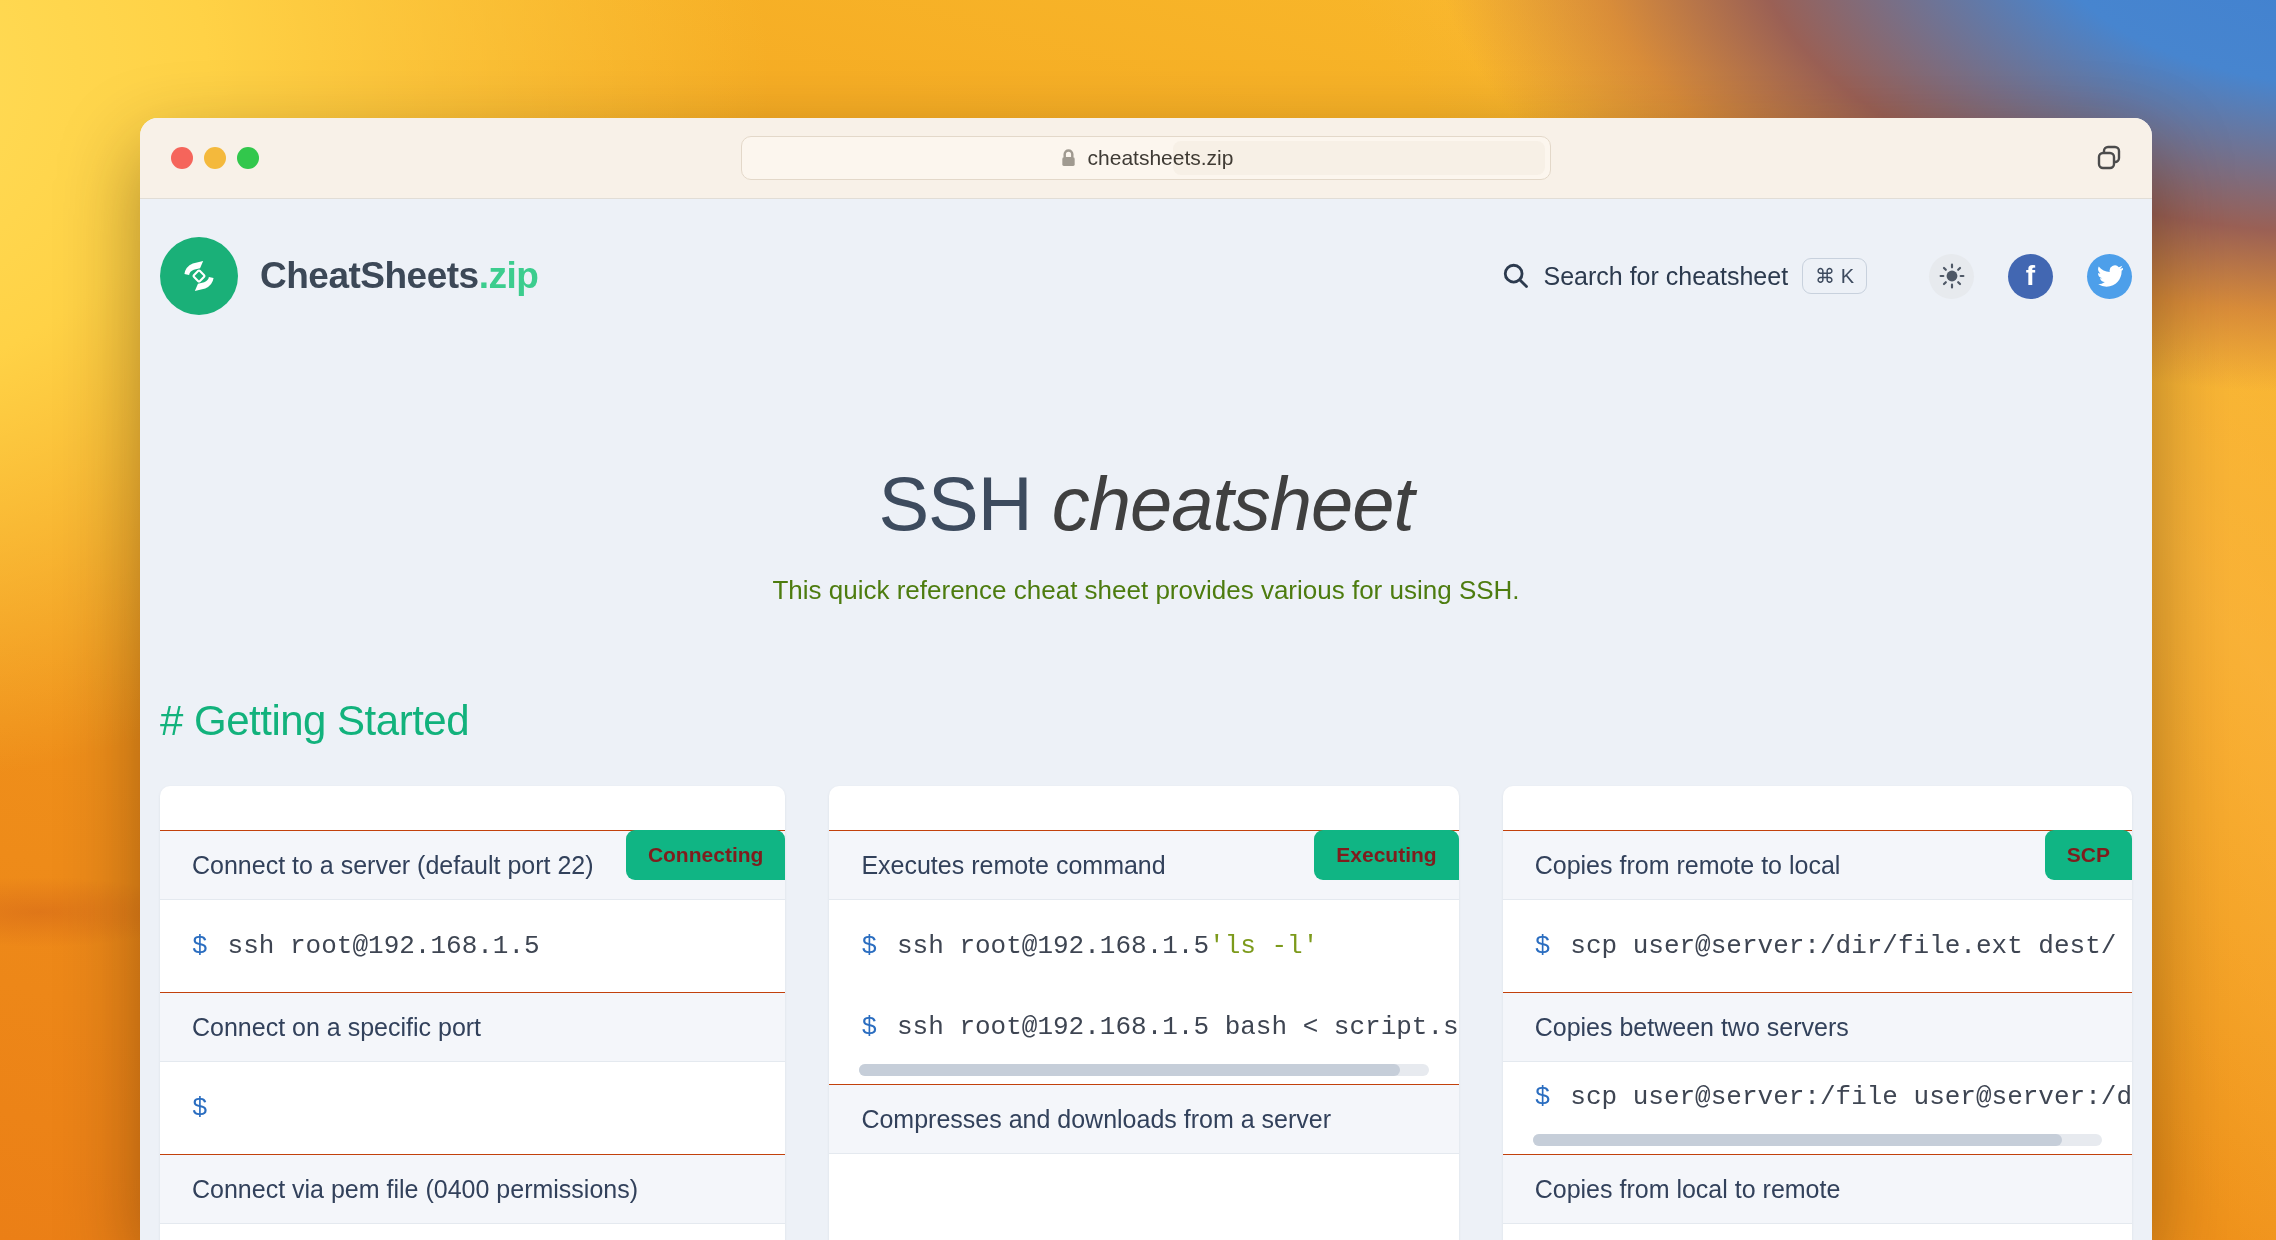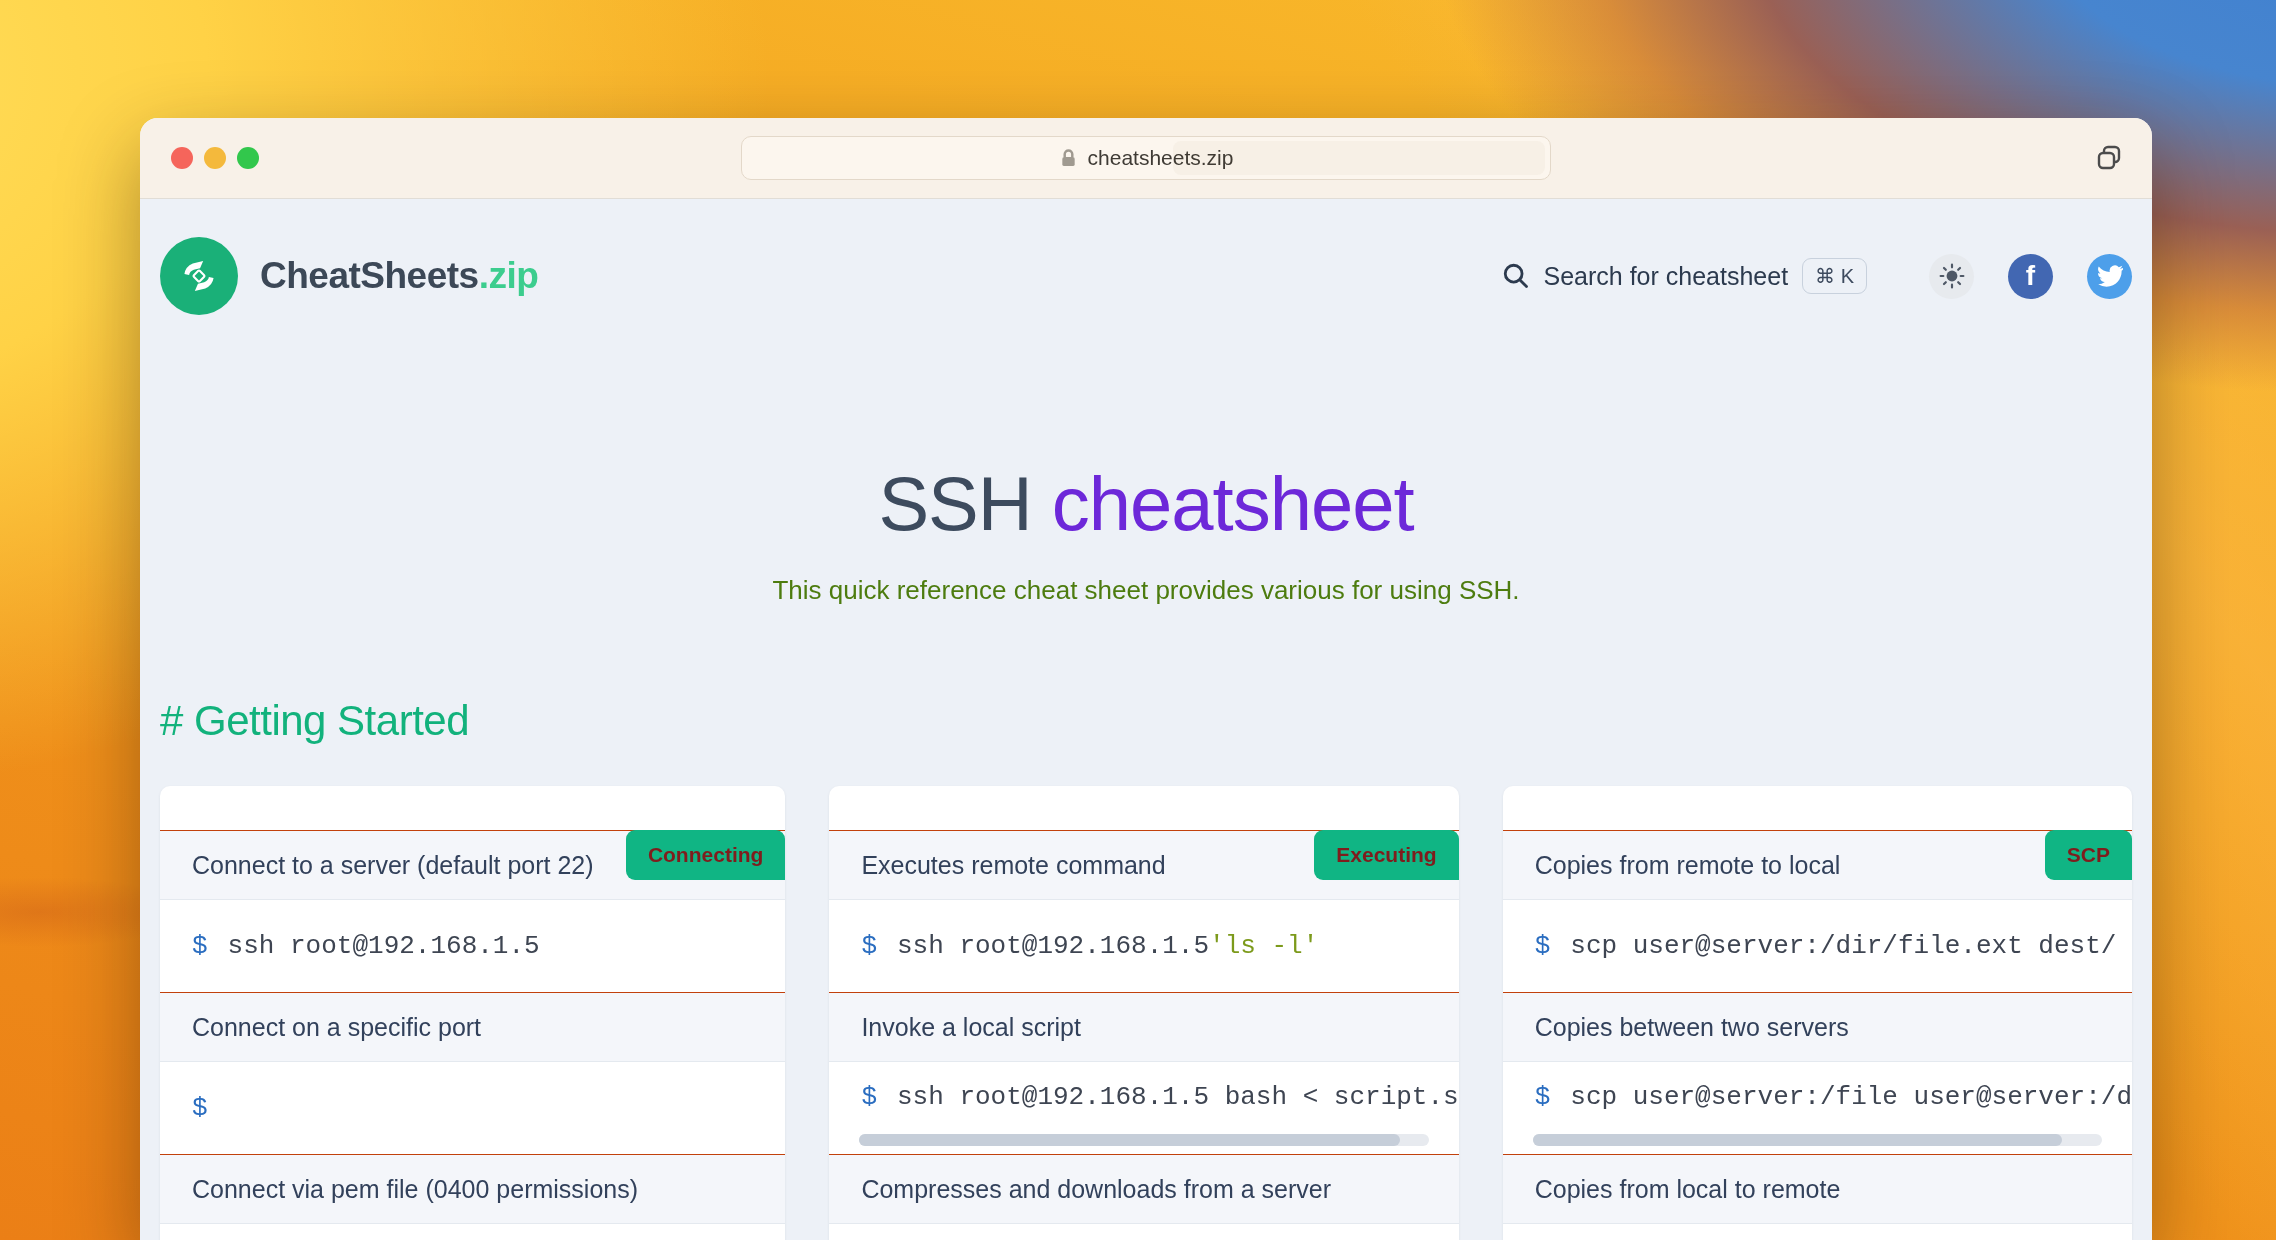--- a/index.html
+++ b/index.html
@@ -40,21 +40,21 @@
   .search-label{font-size:25px;color:#2c3a4e;}
   .kbd-pill{display:flex;align-items:center;border:1.5px solid #c8d1dd;border-radius:9px;padding:5px 12px;font-size:20px;color:#3d4a5e;}
   .round-btn{width:45px;height:45px;border-radius:50%;display:flex;align-items:center;justify-content:center;border:none;cursor:pointer;padding:0;}
   .theme-btn{background:#e7eaee;}
   .fb-btn{background:#4267b2;color:#fff;font-size:28px;font-weight:700;font-family:"Liberation Sans",sans-serif;}
   .tw-btn{background:#4d9fea;}
   
   .hero{text-align:center;}
   .hero h1{margin:146px 0 0;font-size:76px;font-weight:400;letter-spacing:-1px;line-height:86px;}
   .hero .t-main{color:#3d4b5e;}
-  .hero .t-sub{color:#6d28d9;}
+  .hero .t-sub{color:#404040;font-style:italic;}
   .hero p{margin:28px 0 12px;font-size:26px;color:#4d7c0f;}
   
   .section-heading{margin:90px 0 0;font-size:42px;line-height:50px;font-weight:400;color:#12b27c;letter-spacing:-.5px;}
   
   .cards{margin-top:40px;display:grid;grid-template-columns:repeat(3,1fr);gap:44px;}
   .card{position:relative;background:#fff;border-radius:10px;box-shadow:0 1px 3px rgba(27,35,48,.08);padding-top:44px;}
   .badge{position:absolute;top:-4px;right:0;background:#10b584;color:#7f1d1d;font-size:21px;font-weight:700;
     padding:12px 22px;border-radius:9px 9px 0 9px;line-height:26px;margin-top:48px;}
   .row{box-sizing:border-box;}
   .row.label{background:#f4f6fa;border-top:1px solid #c2410c;border-bottom:1px solid #e4e9ef;height:70px;
@@ -169,21 +169,20 @@
             <div class="row code"></div>
           </section>
           <section class="card">
             <div class="badge">Executing</div>
             <div class="row label">Executes remote command</div>
             <div class="row code">
               <span class="dollar">$</span>
               <span>ssh root@192.168.1.5 </span>
               <span class="str">'ls -l'</span>
             </div>
-            <div class="row label">Invoke a local script</div>
             <div class="row code has-scroll">
               <span class="dollar">$</span>
               <span>ssh root@192.168.1.5 bash &lt; script.s</span>
               <div class="scrollbar">
                 <div class="thumb" style="width: 95%;"></div>
               </div>
             </div>
             <div class="row label">Compresses and downloads from a server</div>
             <div class="row code"></div>
           </section>

